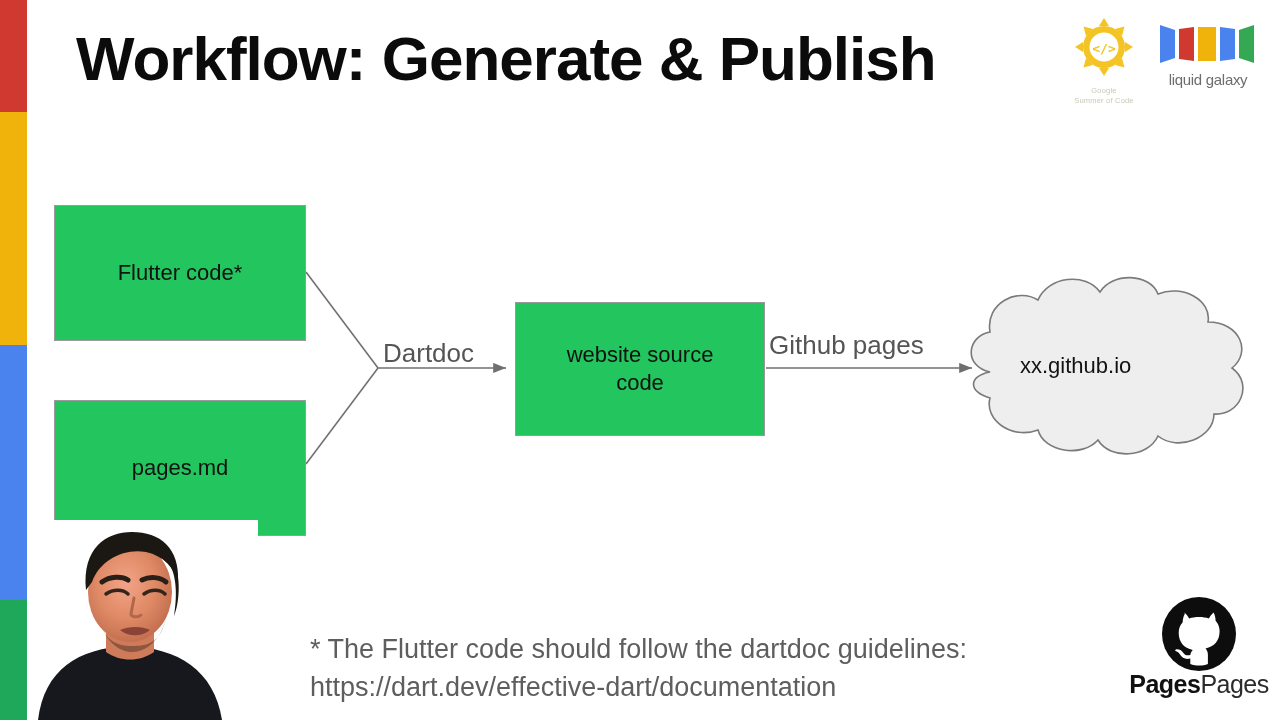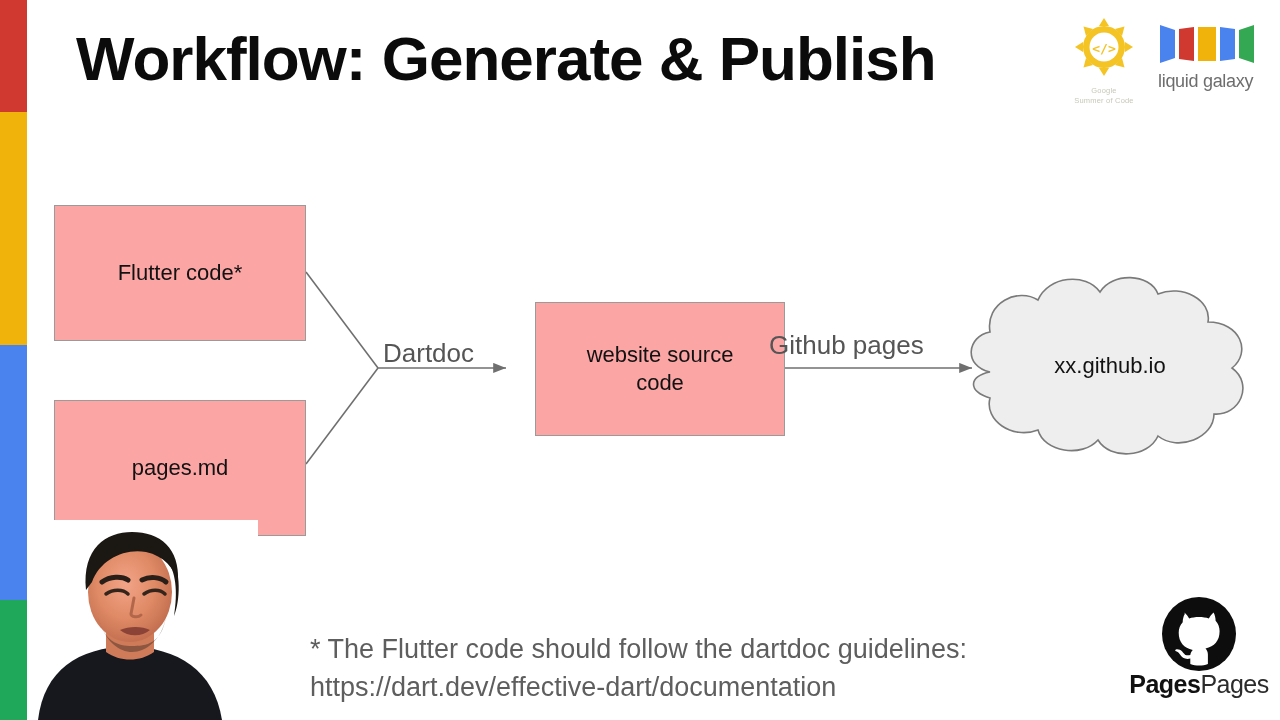--- a/index.html
+++ b/index.html
@@ -71,58 +71,59 @@
     width: 100px;
     height: 82px;
   }
   .lg-bars {
     position: relative;
     width: 100px;
     height: 44px;
   }
   .lg-caption {
     color: #6d6d6d;
-    font-size: 18px;
+    font-size: 15px;
+    text-align: center;
     margin-top: 5px;
     letter-spacing: -.3px;
   }
 
   
   .node {
     position: absolute;
-    background: #fca5a5;
+    background: #22c55e;
     border: 1.6px solid #9a9a9a;
     box-sizing: border-box;
     display: flex;
     align-items: center;
     justify-content: center;
     text-align: center;
     color: #121212;
     font-size: 22px;
     line-height: 1.28;
   }
   #node-flutter { left: 54px;  top: 205px; width: 252px; height: 136px; }
   #node-readme  { left: 54px;  top: 400px; width: 252px; height: 136px; }
-  #node-website { left: 515px; top: 302px; width: 250px; height: 134px; margin-left: 20px; }
+  #node-website { left: 515px; top: 302px; width: 250px; height: 134px; }
 
   .edge-label {
     position: absolute;
     color: #555555;
     font-size: 26px;
     white-space: nowrap;
   }
   #label-dartdoc { left: 383px; top: 338px; }
   #label-ghpages { left: 769px; top: 330px; }
 
   .cloud-label {
     position: absolute;
     left: 1020px;
     top: 353px;
     width: 180px;
-    text-align: center;
+    text-align: left;
     font-size: 22px;
     color: #121212;
   }
 
   svg.overlay {
     position: absolute;
     left: 0; top: 0;
     width: 1280px; height: 720px;
     pointer-events: none;
   }

